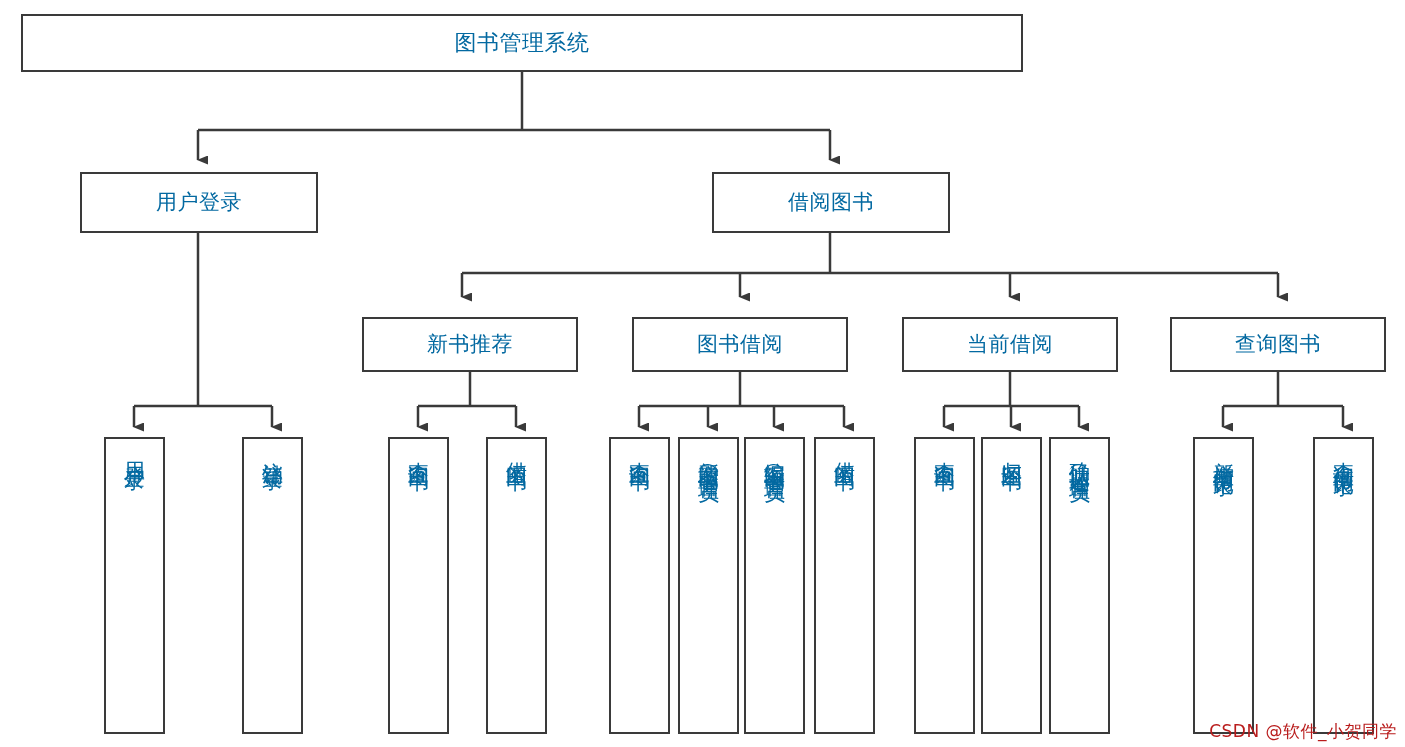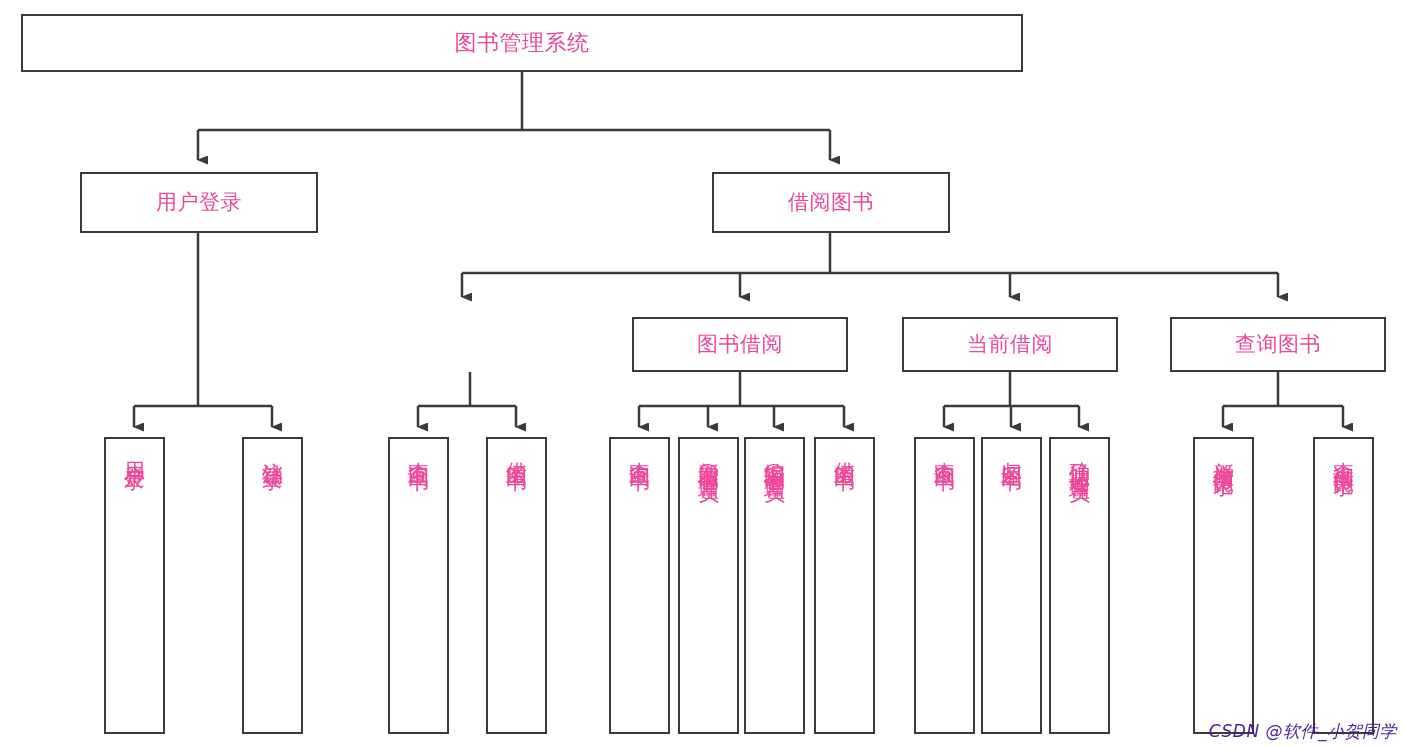--- a/index.html
+++ b/index.html
@@ -30,21 +30,21 @@
     position: absolute;
     box-sizing: border-box;
     border: 2.5px solid #3a3a3a;
     background: #ffffff;
     display: flex;
     align-items: center;
     justify-content: center;
     color: #333333;
   }
   .node-label {
-    color: #ec4899;
+    color: #0369a1;
     line-height: 1.18;
     text-align: center;
     white-space: pre-line;
   }
   
   .node.horiz .node-label {
     font-size: 21px;
     letter-spacing: 0.5px;
   }
   .node.root .node-label {
@@ -63,25 +63,24 @@
     letter-spacing: 3px;
     line-height: 1.05;
     text-align: start;
     white-space: nowrap;
   }
   #watermark {
     position: absolute;
     right: 8px;
     bottom: 4px;
     font-size: 17px;
-    color: #4c1d95;
+    color: #b91c1c;
     letter-spacing: 0.5px;
     white-space: nowrap;
     user-select: none;
-    font-style: italic;
   }
 </style>
 </head>
 <body>
 
 <div id="diagram-root">
 
   <svg id="edges-layer" viewBox="0 0 1405 747" width="1405" height="747" xmlns="http://www.w3.org/2000/svg">
     <defs>
       <marker id="arrowhead" markerWidth="9" markerHeight="11" refX="4.5" refY="10" orient="auto" markerUnits="userSpaceOnUse">
@@ -139,20 +138,23 @@
     <span class="node-label">图书管理系统</span>
   </div>
 
   <div class="node horiz" style="left:80px; top:172px; width:238px; height:61px;">
     <span class="node-label">用户登录</span>
   </div>
   <div class="node horiz" style="left:712px; top:172px; width:238px; height:61px;">
     <span class="node-label">借阅图书</span>
   </div>
 
+  <div class="node horiz" style="left:362px; top:317px; width:216px; height:55px;">
+    <span class="node-label">新书推荐</span>
+  </div>
   <div class="node horiz" style="left:632px; top:317px; width:216px; height:55px;">
     <span class="node-label">图书借阅</span>
   </div>
   <div class="node horiz" style="left:902px; top:317px; width:216px; height:55px;">
     <span class="node-label">当前借阅</span>
   </div>
   <div class="node horiz" style="left:1170px; top:317px; width:216px; height:55px;">
     <span class="node-label">查询图书</span>
   </div>
 

